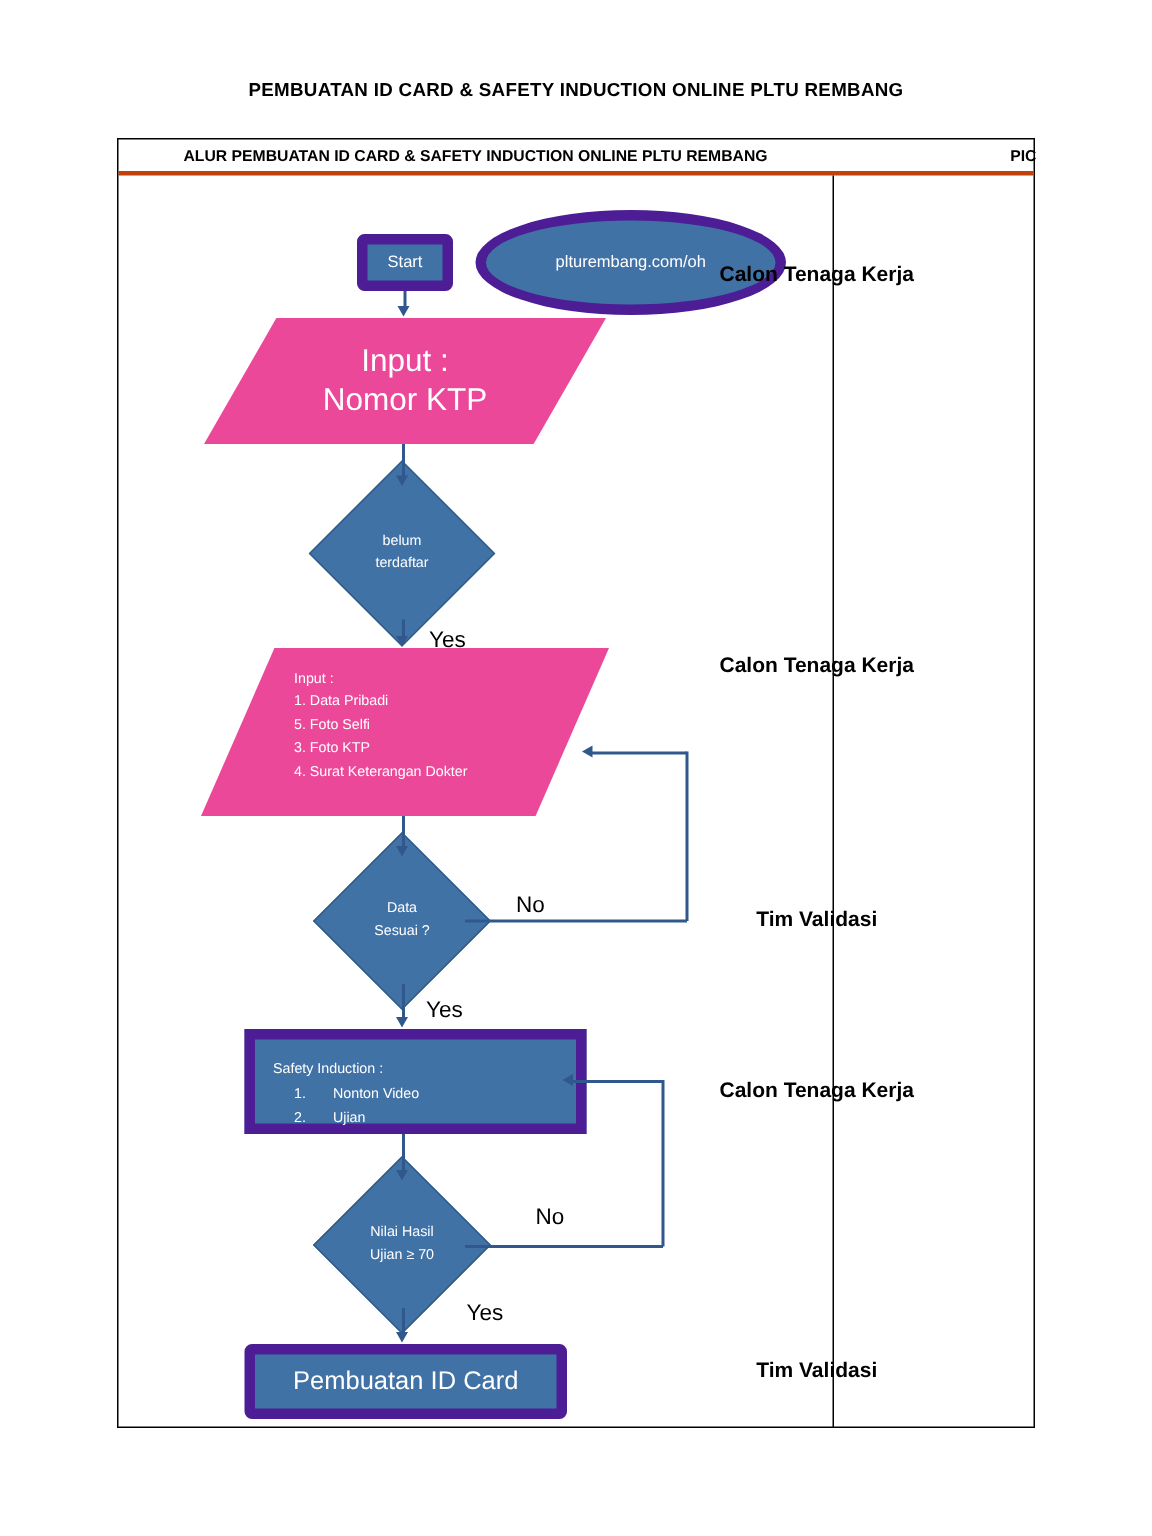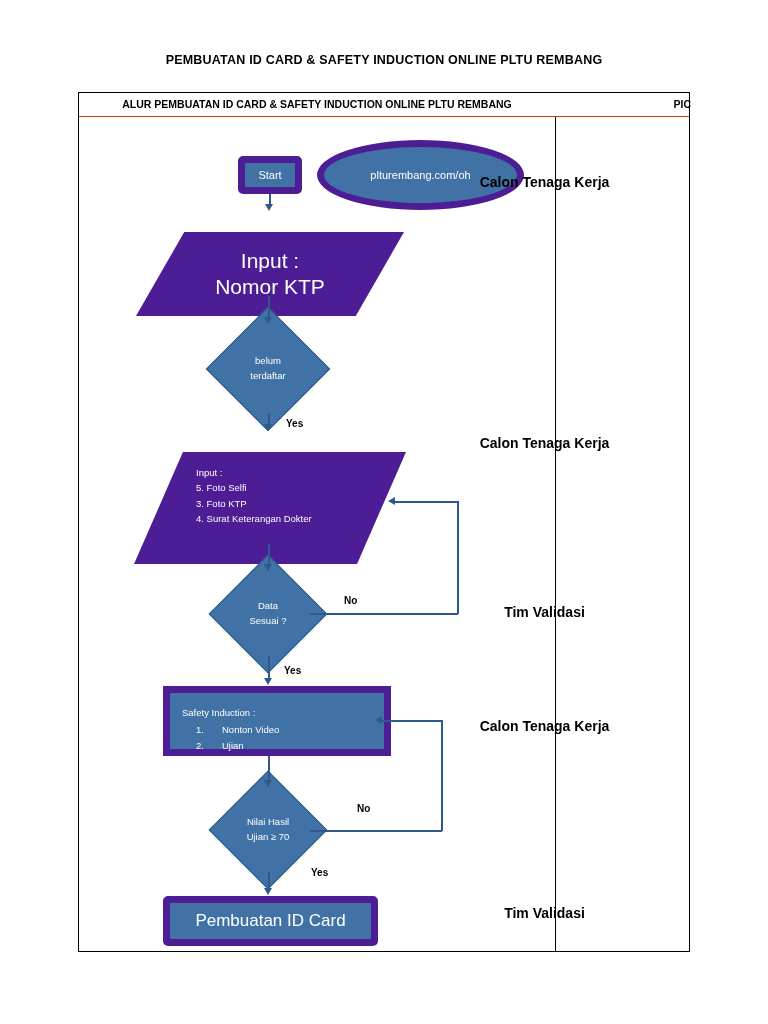--- a/index.html
+++ b/index.html
@@ -33,21 +33,21 @@
     height: 860px;
     border: 1px solid #000000;
     box-sizing: border-box;
   }
   .header-row {
     position: absolute;
     left: 0;
     top: 0;
     width: 100%;
     height: 24px;
-    border-bottom: 1px solid #c2410c;
+    border-bottom: 3px solid #c2410c;
     box-sizing: border-box;
     text-decoration: underline;
   }
   .header-main {
     position: absolute;
     left: 0;
     top: 0;
     width: 476px;
     height: 23px;
     line-height: 23px;
@@ -112,22 +112,21 @@
     width: 207px;
     height: 70px;
     border-radius: 50%;
     font-size: 11px;
     font-weight: normal;
   }
 
   
   .para {
     clip-path: polygon(18% 0%, 100% 0%, 82% 100%, 0% 100%);
-    background: #4c1d95;
-    margin-top: 20px;
+    background: #ec4899;
   }
   .para-input-ktp {
     left: 136px;
     top: 212px;
     width: 268px;
     height: 84px;
     font-size: 21px;
     flex-direction: column;
     line-height: 1.25;
   }
@@ -208,22 +207,22 @@
   }
   .arrow-left {
     position: absolute;
     width: 0; height: 0;
     border-top: 4.5px solid transparent;
     border-bottom: 4.5px solid transparent;
     border-right: 7px solid #31588c;
   }
   .edge-label {
     position: absolute;
-    font-size: 10px;
-    font-weight: bold;
+    font-size: 15px;
+    font-weight: normal;
     color: #000000;
   }
 
   
   .pic-label {
     position: absolute;
     width: 135px;
     left: 477px;
     text-align: center;
     font-size: 14px;
@@ -259,20 +258,21 @@
 
 <div class="shape diamond dia-belum">
   <div class="diamond-label">
     <span>belum</span>
     <span>terdaftar</span>
   </div>
 </div>
 
 <div class="shape para para-input-list">
   <div>Input :</div>
+  <div>1. Data Pribadi</div>
   <div>5. Foto Selfi</div>
   <div>3. Foto KTP</div>
   <div>4. Surat Keterangan Dokter</div>
 </div>
 
 <div class="shape diamond dia-data">
   <div class="diamond-label">
     <span>Data</span>
     <span>Sesuai ?</span>
   </div>

